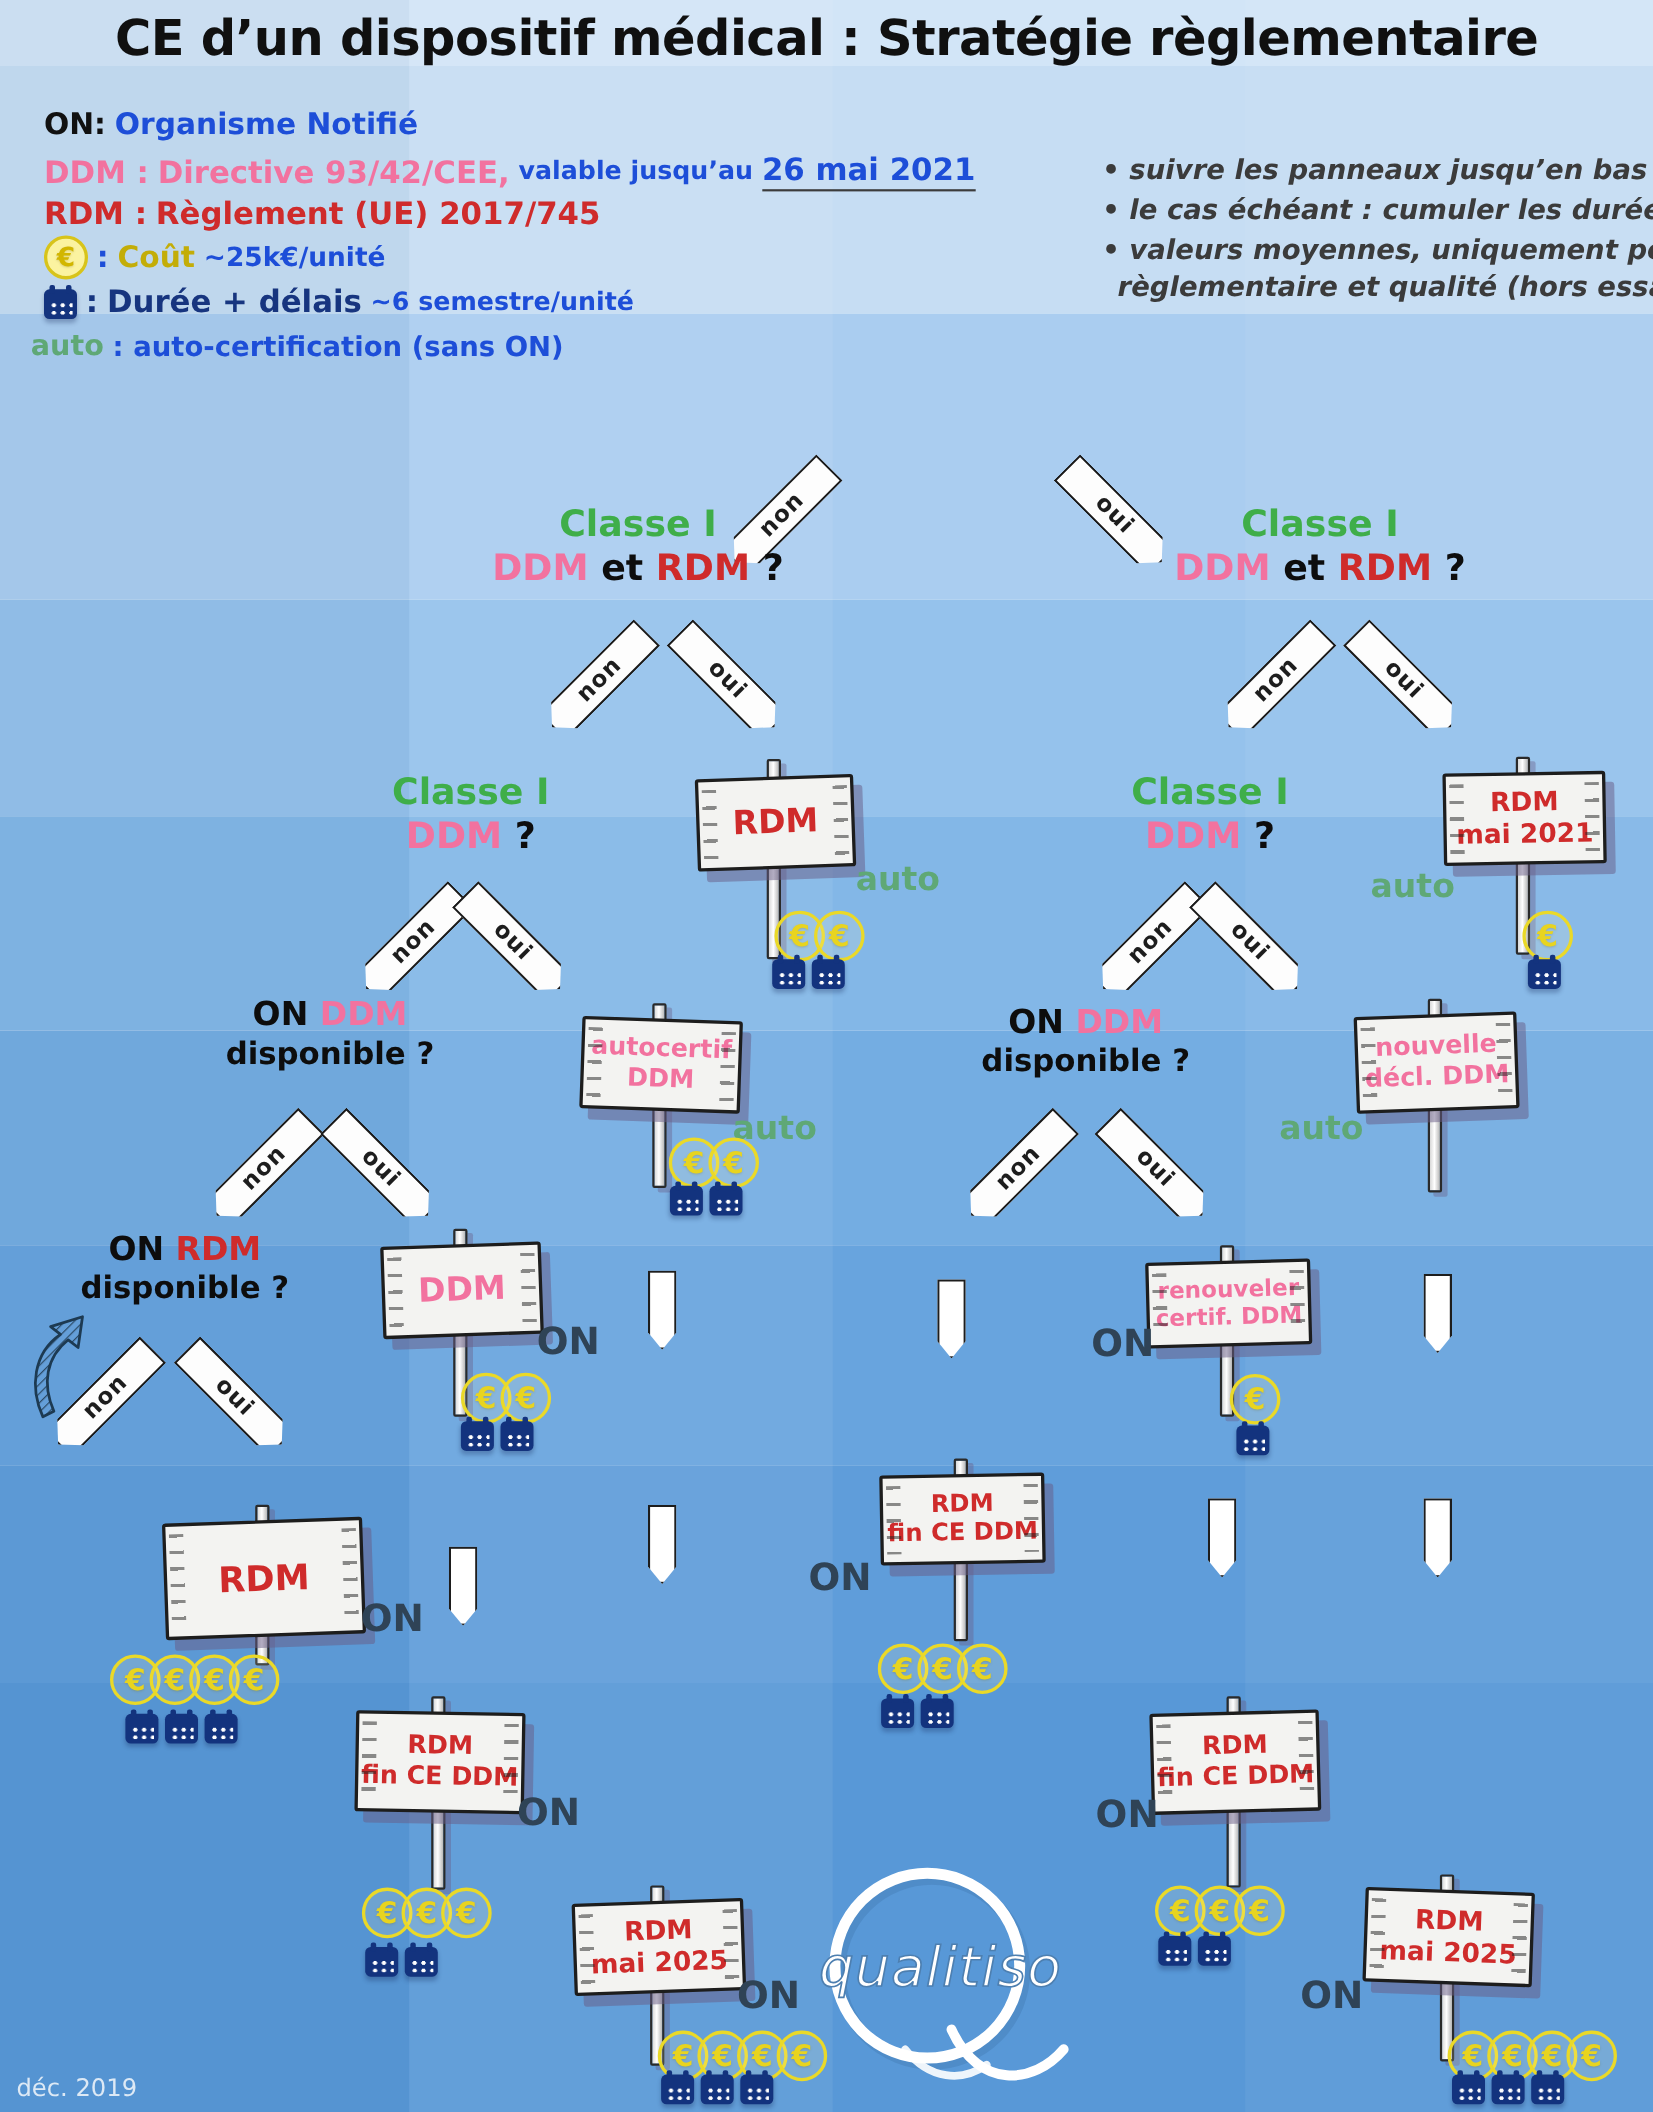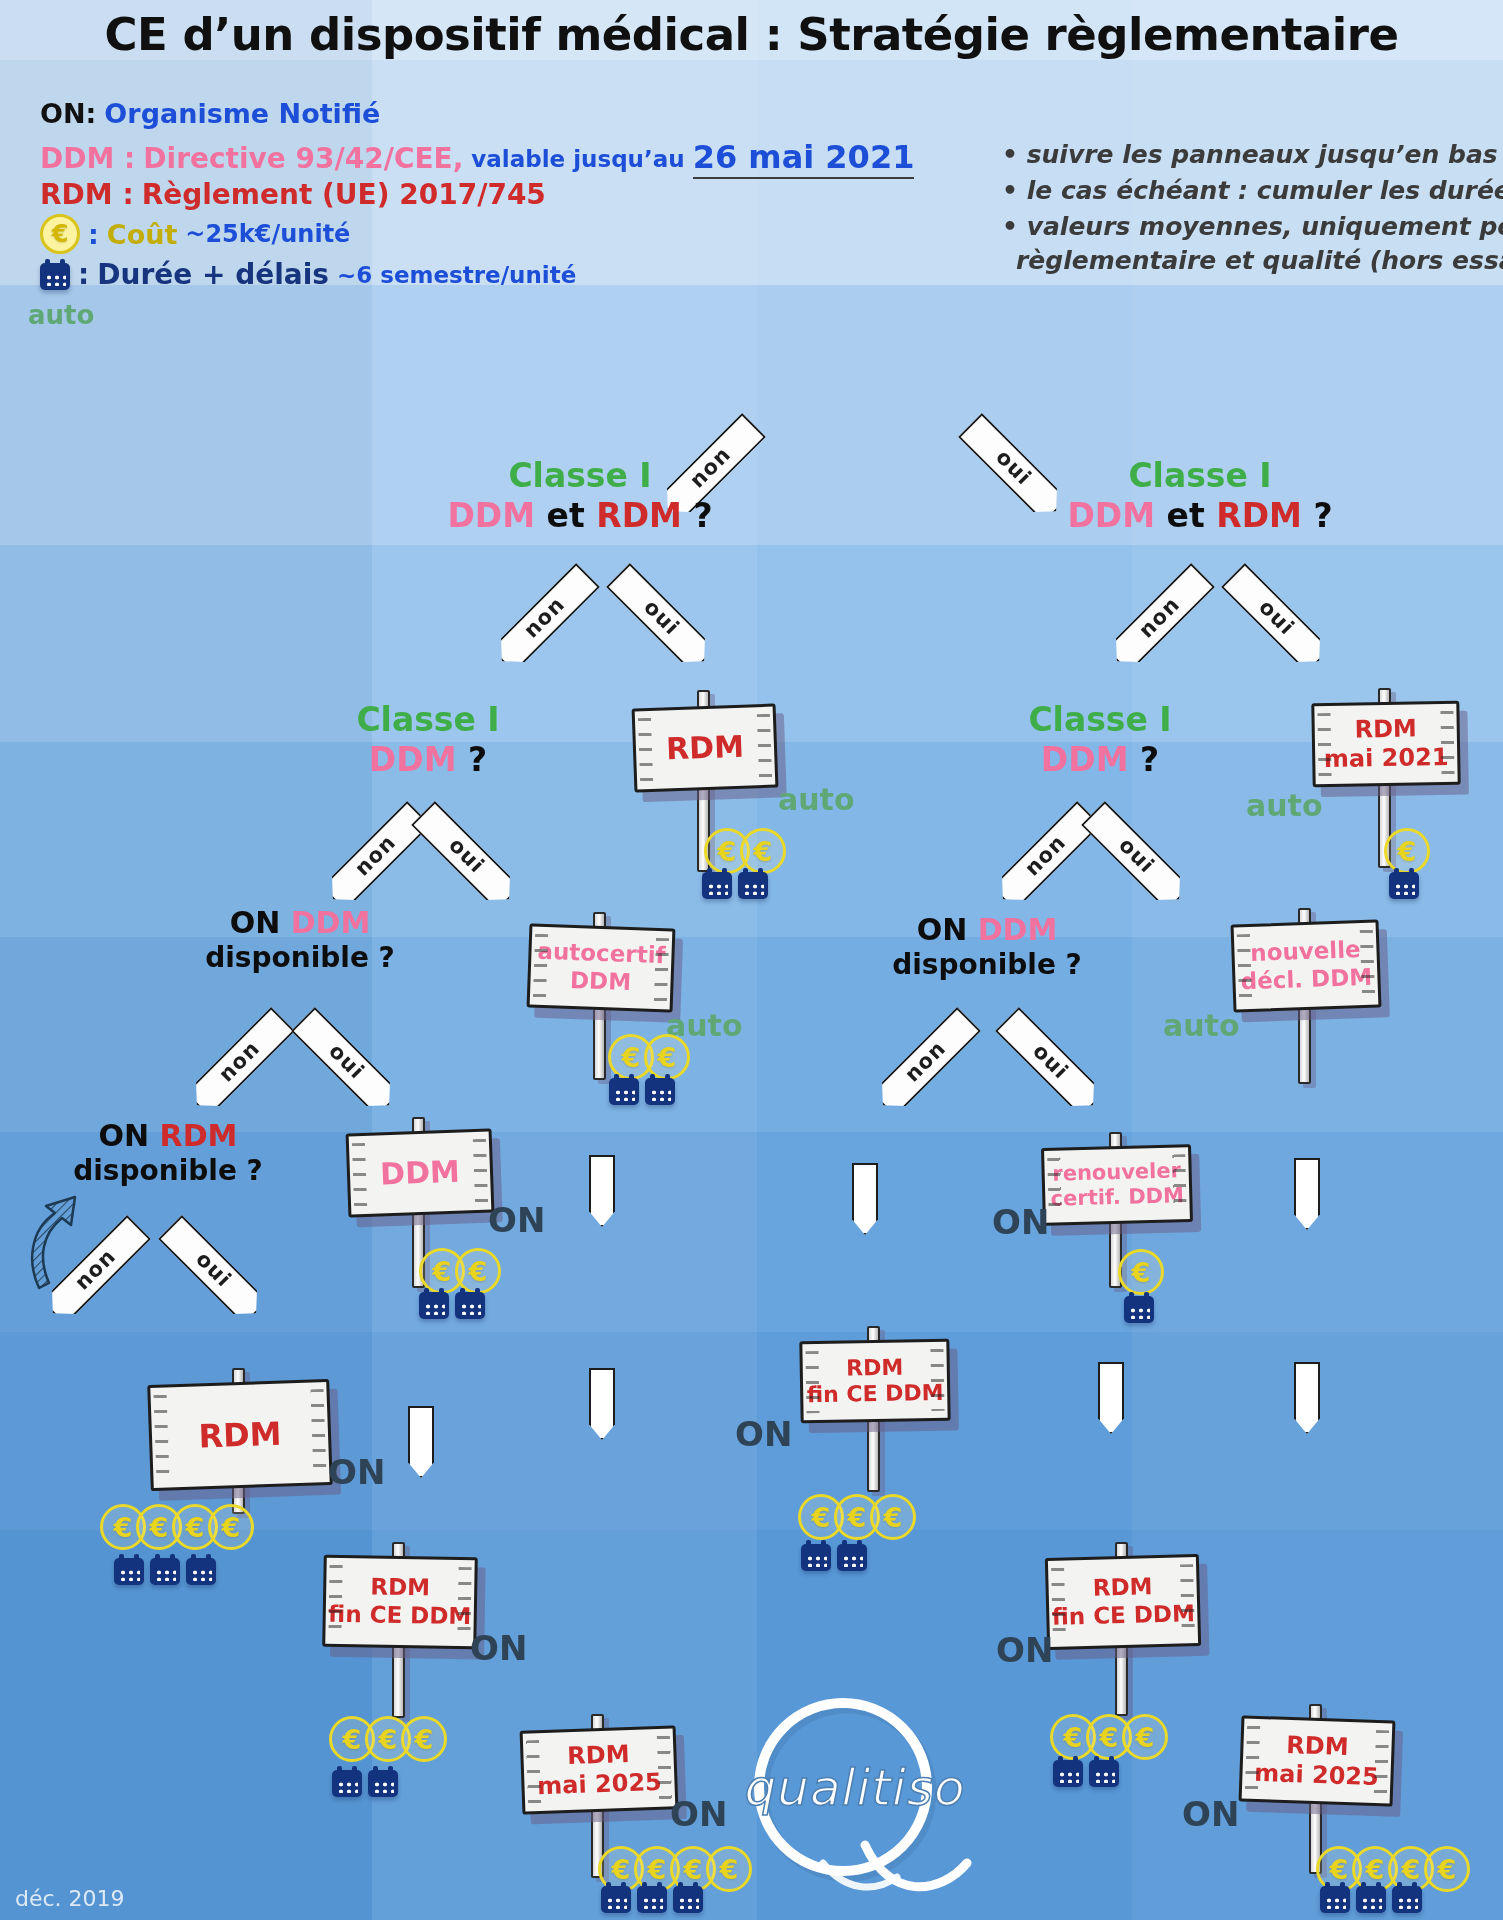--- a/index.html
+++ b/index.html
@@ -93,21 +93,21 @@
   <div id="title" class="abs">CE d’un dispositif médical : Stratégie règlementaire</div>
 
   <div class="leg-row" style="left:40px;top:98px;font-size:27px;">
     <span style="color:#111;">ON:</span>
     <span class="dark">Organisme Notifié</span>
   </div>
   <div class="leg-row" style="left:40px;top:138px;font-size:28px;">
     <span class="pink">DDM :</span>
     <span class="pink">Directive 93/42/CEE,</span>
     <span class="dark" style="font-size:23px;">valable jusqu’au</span>
-    <span class="dark underl" style="font-size:32px;">26 mai 2021</span>
+    <span class="dark underl" style="font-size:28px;">26 mai 2021</span>
   </div>
   <div class="leg-row" style="left:40px;top:178px;font-size:28px;">
     <span class="red">RDM :</span>
     <span class="red">Règlement (UE) 2017/745</span>
   </div>
   <div class="leg-row" style="left:40px;top:214px;font-size:27px;">
     <span class="coin small">€</span>
     <span class="dark">:</span>
     <span class="gold">Coût</span>
     <span class="dark" style="font-size:24px;">~25k€/unité</span>
@@ -115,20 +115,21 @@
   <div class="leg-row" style="left:40px;top:258px;font-size:28px;">
     <span class="cal" style="transform:translateY(2px);">
         <span class="grid"></span>
       </span>
     <span class="navy">:</span>
     <span class="navy">Durée + délais</span>
     <span class="dark" style="font-size:23px;">~6 semestre/unité</span>
   </div>
   <div class="leg-row" style="left:28px;top:300px;font-size:26px;">
     <span class="autog">auto</span>
+    <span class="dark" style="font-size:25px;">: auto-certification (sans ON)</span>
   </div>
 
   <div class="note" style="left:1002px;top:140px;">• suivre les panneaux jusqu’en bas</div>
   <div class="note" style="left:1002px;top:176px;">• le cas échéant : cumuler les durées et les coûts</div>
   <div class="note" style="left:1002px;top:212px;">• valeurs moyennes, uniquement pour les aspects</div>
   <div class="note" style="left:1016px;top:246px;">règlementaire et qualité (hors essais notamment)</div>
 
 
   <div class="arrow no" style="left:711px;top:468px;">
       <i>non</i>

